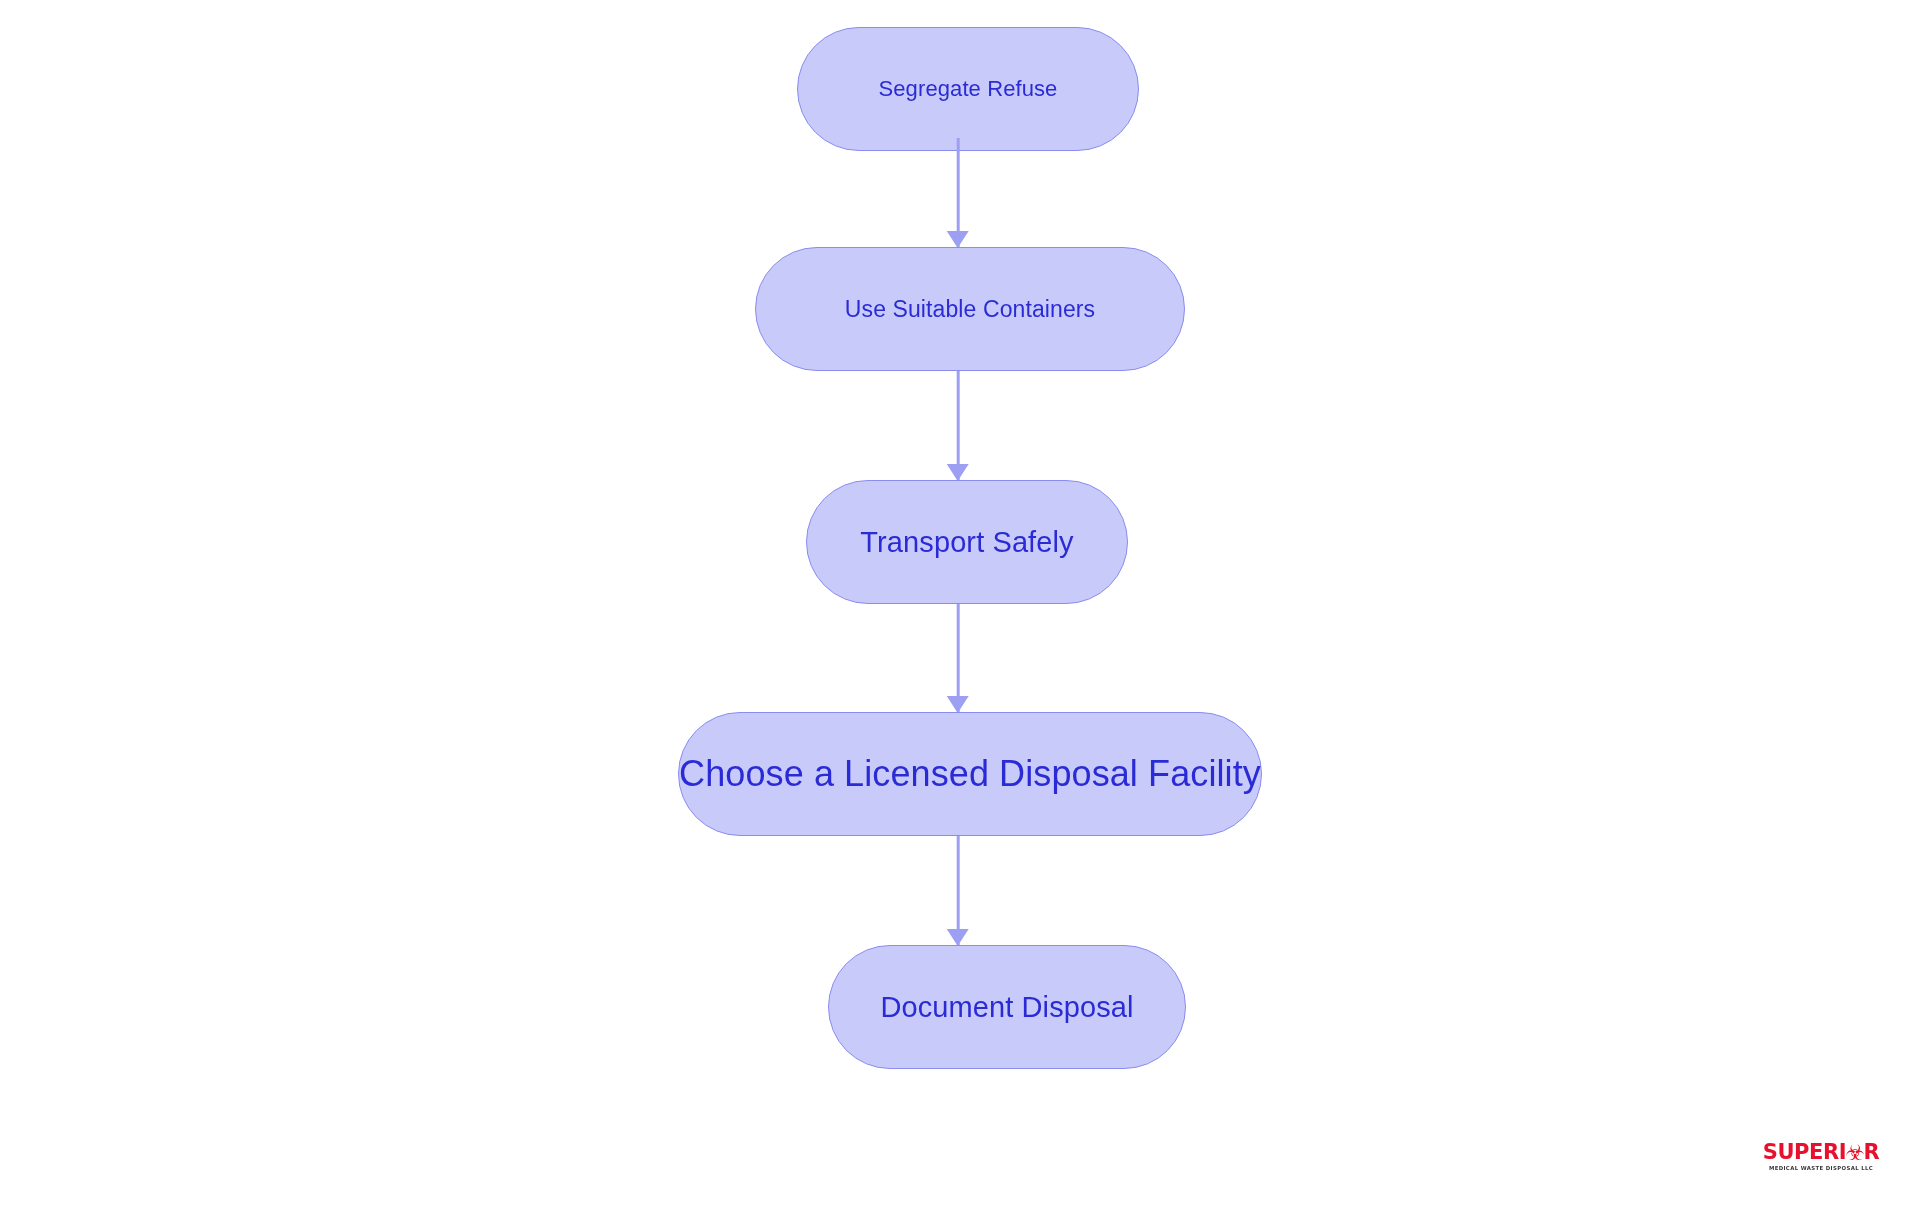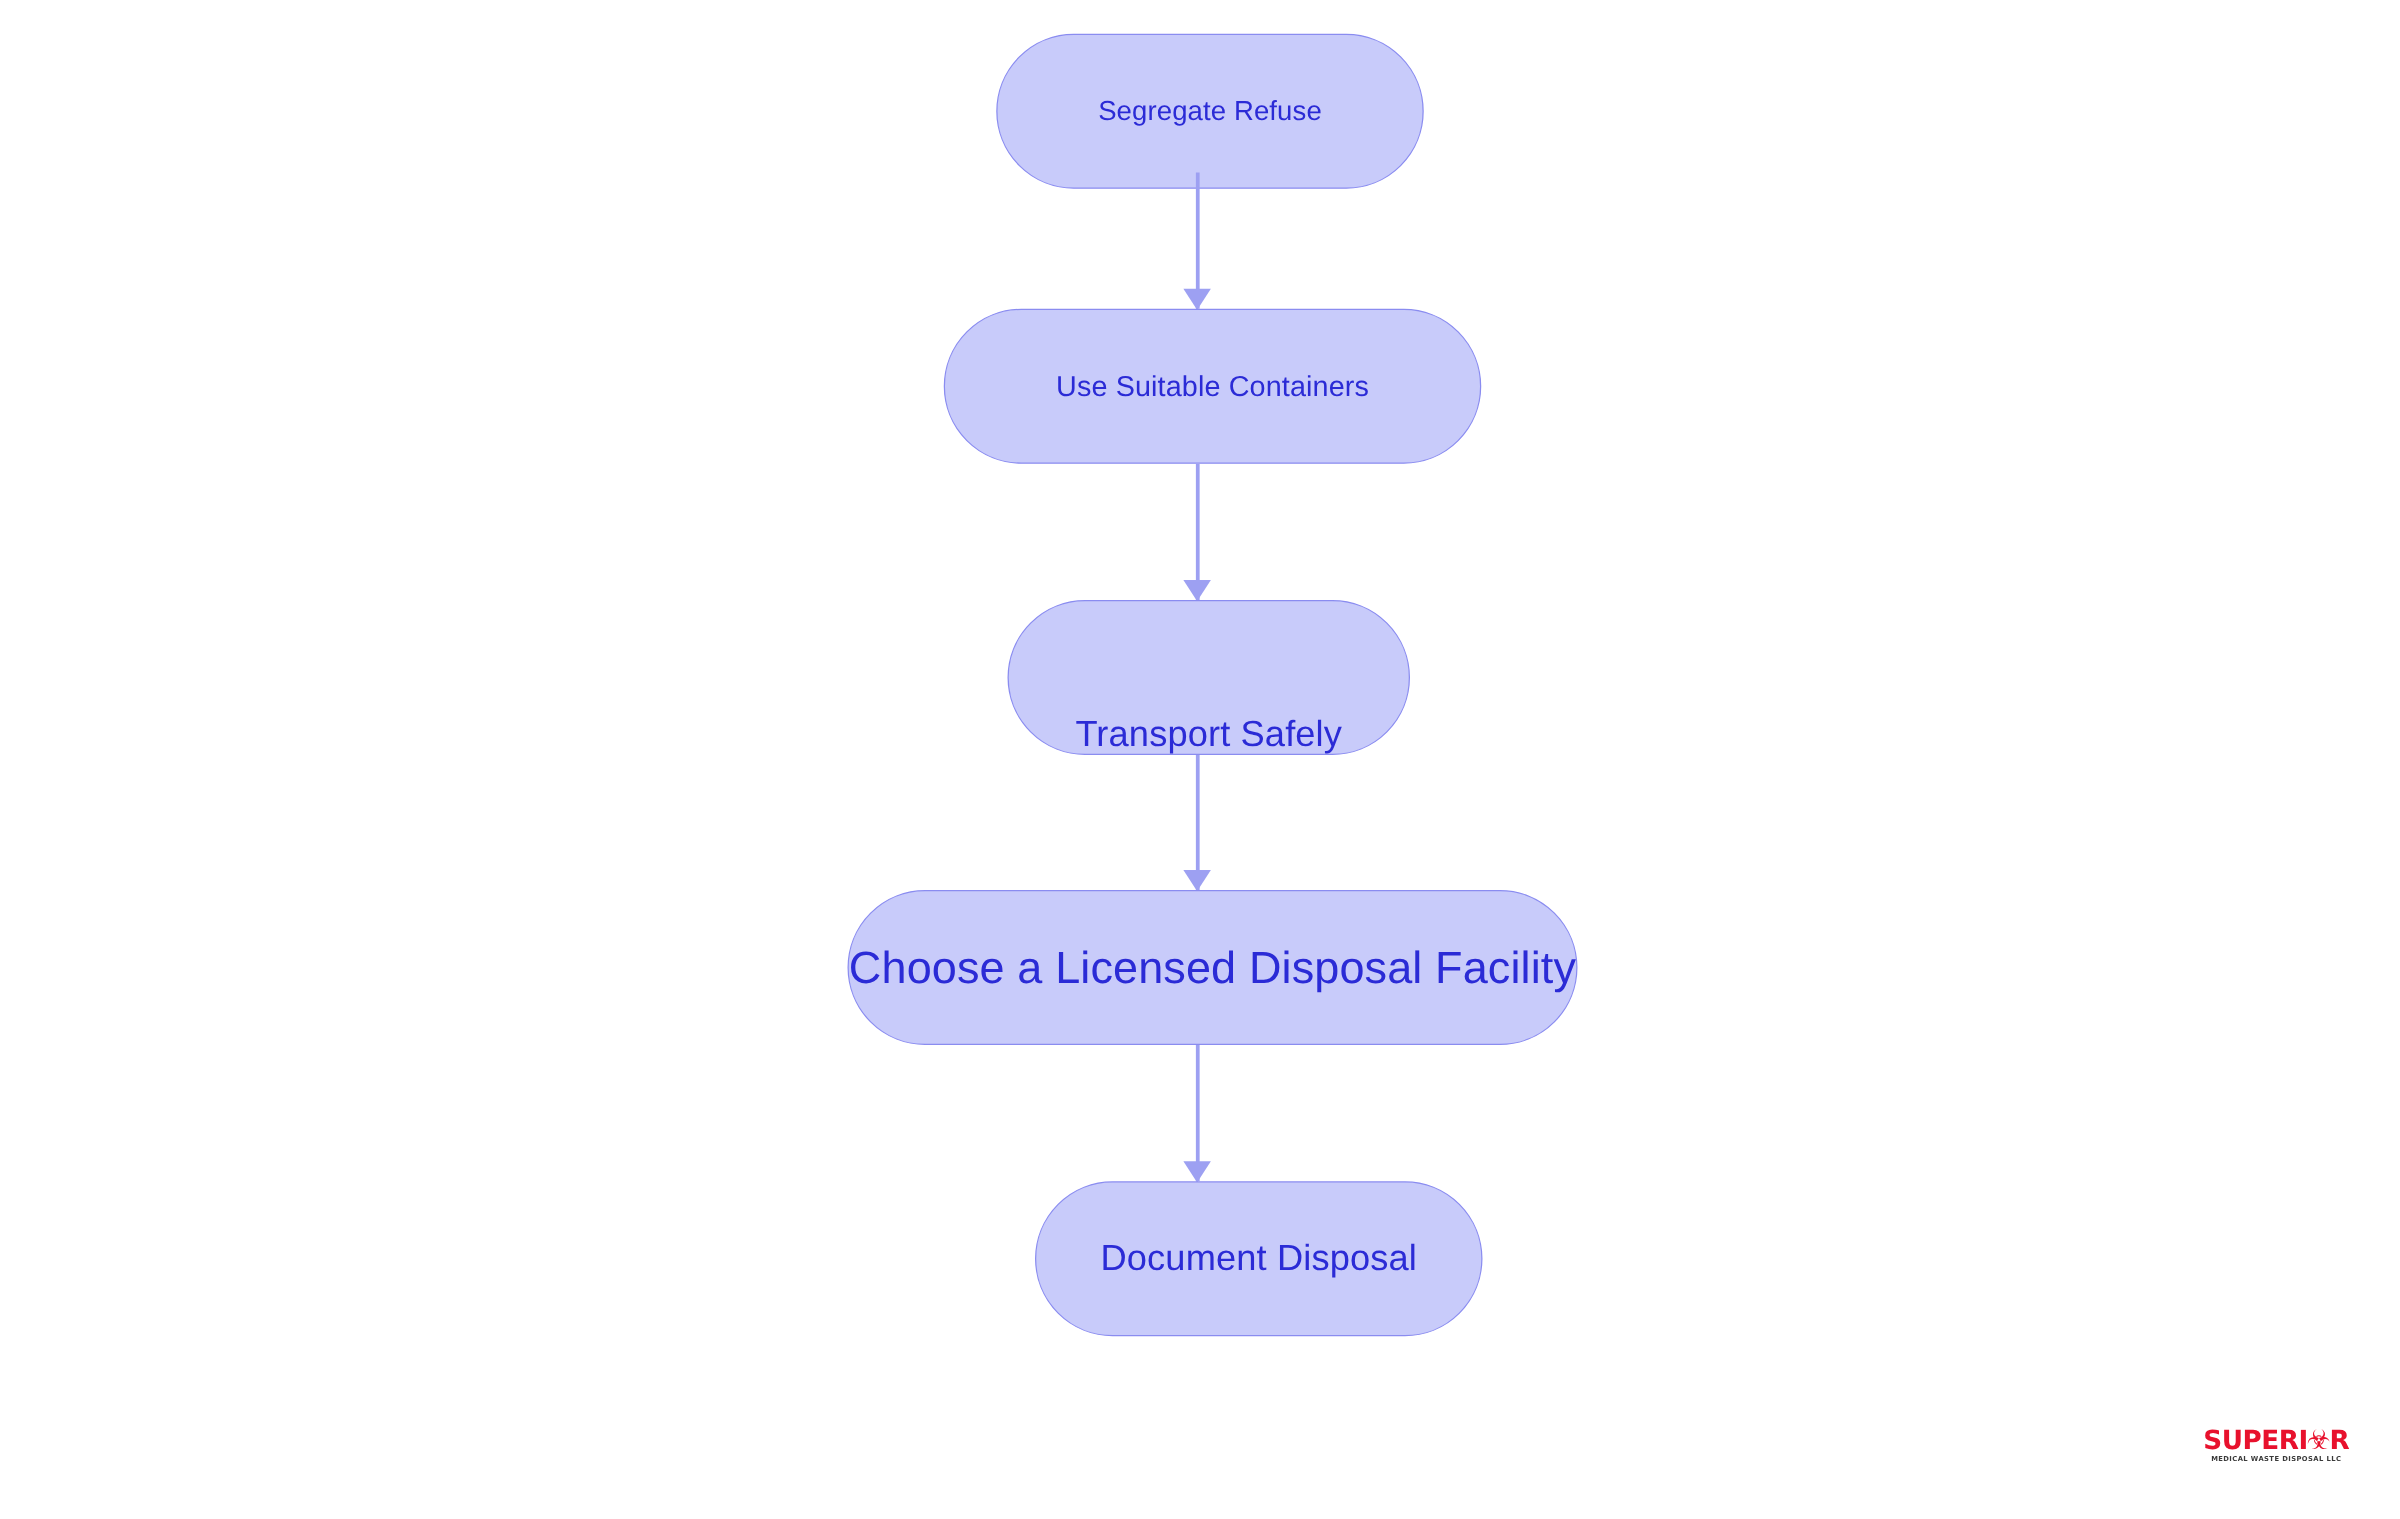--- a/index.html
+++ b/index.html
@@ -40,21 +40,21 @@
   }
 
   .flow-node .node-label {
     display: block;
     line-height: 1;
   }
 
   
   #node-1 { left: 797px; top: 14px;  width: 342px; height: 124px; font-size: 22px; margin-top: 13px; }
   #node-2 { left: 755px; top: 247px; width: 430px; height: 124px; font-size: 23px; }
-  #node-3 { left: 806px; top: 480px; width: 322px; height: 124px; font-size: 29px; align-items: flex-end; }
+  #node-3 { left: 806px; top: 480px; width: 322px; height: 124px; font-size: 29px; }
   #node-4 { left: 678px; top: 712px; width: 584px; height: 124px; font-size: 36px; }
   #node-5 { left: 828px; top: 945px; width: 358px; height: 124px; font-size: 29px; }
 
   
   .connector {
     position: absolute;
     left: 958px;
     width: 2.6px;
     background: #9da0f2;
     transform: translateX(-50%);

